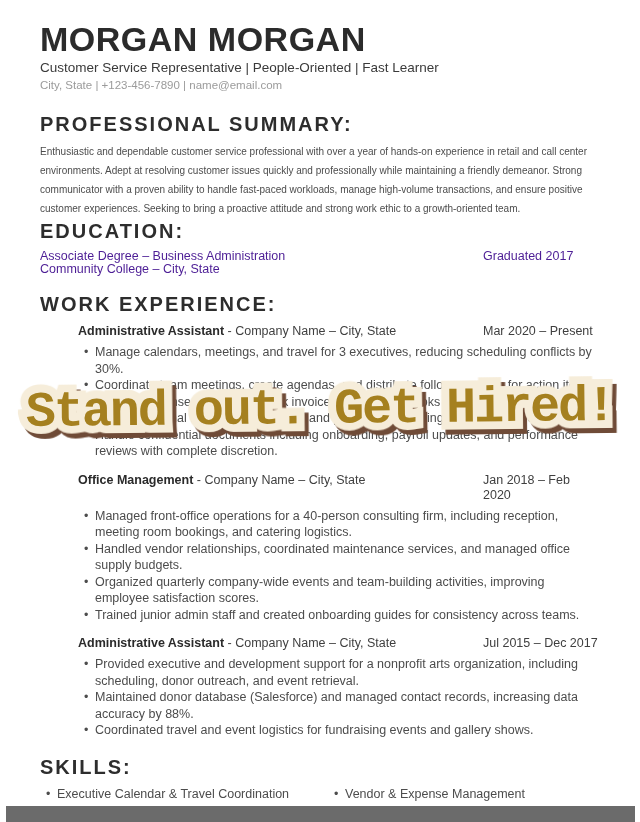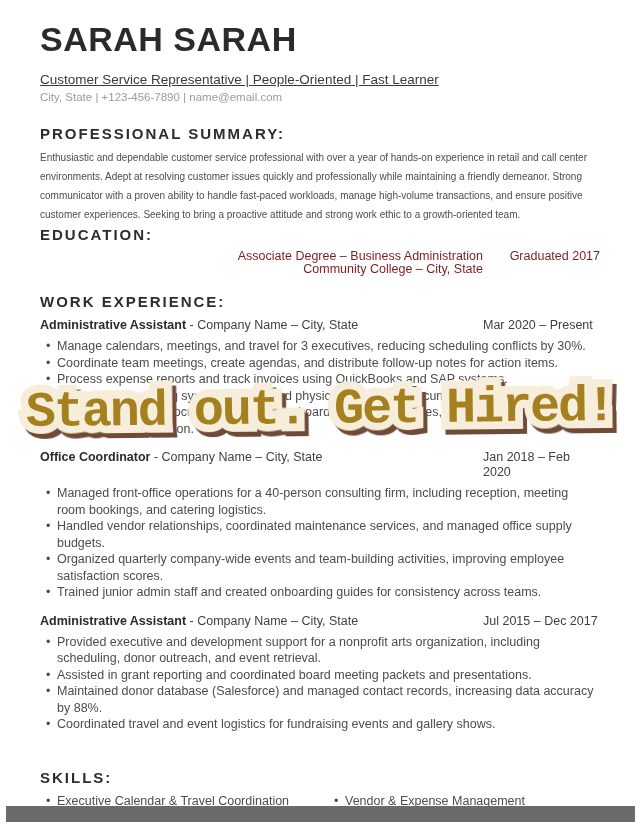--- a/index.html
+++ b/index.html
@@ -15,50 +15,50 @@
 
   
   h1.name {
     margin: 0;
     font-size: 34px;
     line-height: 1.0;
     font-weight: 700;
     letter-spacing: 0.5px;
     color: #2b2b2b;
   }
-  .subtitle { margin-top: 16px; font-size: 13.5px; color: #3a3a3a; text-decoration: underline; }
+  .subtitle { margin-top: 4px; font-size: 13.5px; color: #3a3a3a; }
   .contact  { margin-top: 4px; font-size: 11.5px; color: #9b9b9b; }
 
   
   h2.sec {
     margin: 0;
-    font-size: 15px;
+    font-size: 20px;
     font-weight: 700;
     letter-spacing: 2px;
     color: #2d2d2d;
   }
   .sec-summary h2   { margin-top: 22px; }
   .sec-education h2 { }
   .sec-work h2      { margin-top: 17px; }
-  .sec-skills h2    { margin-top: 36px; }
+  .sec-skills h2    { margin-top: 17px; }
 
   .summary-text {
     margin: 6px 0 2px 0;
     font-size: 10px;
     line-height: 19px;
     color: #4c4c4c;
   }
 
   
-  .edu-row { display: flex; margin-top: 7px; font-size: 12.5px; line-height: 13px; color: #7f1d1d; text-align: right; }
+  .edu-row { display: flex; margin-top: 7px; font-size: 12.5px; line-height: 13px; color: #4c1d95; }
   .edu-left { flex: 1 1 auto; }
   .edu-date { width: 117px; flex: 0 0 auto; }
 
   
-  .job { margin-top: 8px; }
+  .job { margin-top: 8px; margin-left: 38px; }
   .job + .job { margin-top: 13px; }
   .job-head { display: flex; font-size: 12.5px; line-height: 15px; }
   .job-title-line { flex: 1 1 auto; color: #3f3f3f; }
   .job-title { font-weight: 700; color: #2b2b2b; }
   .job-date { width: 117px; flex: 0 0 auto; color: #3f3f3f; }
 
   ul.bullets {
     margin: 5px 0 0 0;
     padding: 0;
     list-style: none;
@@ -115,21 +115,21 @@
     background: #6b6b6b;
   }
 </style>
 </head>
 <body>
 
 <div class="page">
   <div class="content">
 
     <header>
-      <h1 class="name">SARAH SARAH</h1>
+      <h1 class="name">MORGAN MORGAN</h1>
       <div class="subtitle">Customer Service Representative | People-Oriented | Fast Learner</div>
       <div class="contact">City, State  | +123-456-7890 | name@email.com</div>
     </header>
 
     <section class="sec-summary">
       <h2 class="sec">PROFESSIONAL SUMMARY:</h2>
       <p class="summary-text">Enthusiastic and dependable customer service professional with over a year of hands-on experience in retail and call center environments. Adept at resolving customer issues quickly and professionally while maintaining a friendly demeanor. Strong communicator with a proven ability to handle fast-paced workloads, manage high-volume transactions, and ensure positive customer experiences. Seeking to bring a proactive attitude and strong work ethic to a growth-oriented team.</p>
     </section>
 
     <section class="sec-education">
@@ -155,39 +155,38 @@
           <li>Manage calendars, meetings, and travel for 3 executives, reducing scheduling conflicts by 30%.</li>
           <li>Coordinate team meetings, create agendas, and distribute follow-up notes for action items.</li>
           <li>Process expense reports and track invoices using QuickBooks and SAP systems.</li>
           <li>Maintain internal filing systems (digital and physical), improving document retrieval by 40%.</li>
           <li>Handle confidential documents including onboarding, payroll updates, and performance reviews with complete discretion.</li>
         </ul>
       </div>
 
       <div class="job">
         <div class="job-head">
-          <div class="job-title-line"><span class="job-title">Office Coordinator</span><span> - Company Name – City, State</span></div>
+          <div class="job-title-line"><span class="job-title">Office Management</span><span> - Company Name – City, State</span></div>
           <div class="job-date">Jan 2018 – Feb 2020</div>
         </div>
         <ul class="bullets">
           <li>Managed front-office operations for a 40-person consulting firm, including reception, meeting room bookings, and catering logistics.</li>
           <li>Handled vendor relationships, coordinated maintenance services, and managed office supply budgets.</li>
           <li>Organized quarterly company-wide events and team-building activities, improving employee satisfaction scores.</li>
           <li>Trained junior admin staff and created onboarding guides for consistency across teams.</li>
         </ul>
       </div>
 
       <div class="job">
         <div class="job-head">
           <div class="job-title-line"><span class="job-title">Administrative Assistant</span><span> - Company Name – City, State</span></div>
           <div class="job-date">Jul 2015 – Dec 2017</div>
         </div>
         <ul class="bullets">
           <li>Provided executive and development support for a nonprofit arts organization, including scheduling, donor outreach, and event retrieval.</li>
-          <li>Assisted in grant reporting and coordinated board meeting packets and presentations.</li>
           <li>Maintained donor database (Salesforce) and managed contact records, increasing data accuracy by 88%.</li>
           <li>Coordinated travel and event logistics for fundraising events and gallery shows.</li>
         </ul>
       </div>
     </section>
 
     <section class="sec-skills">
       <h2 class="sec">SKILLS:</h2>
       <div class="skills-cols">
         <ul class="bullets skills-col-left">

